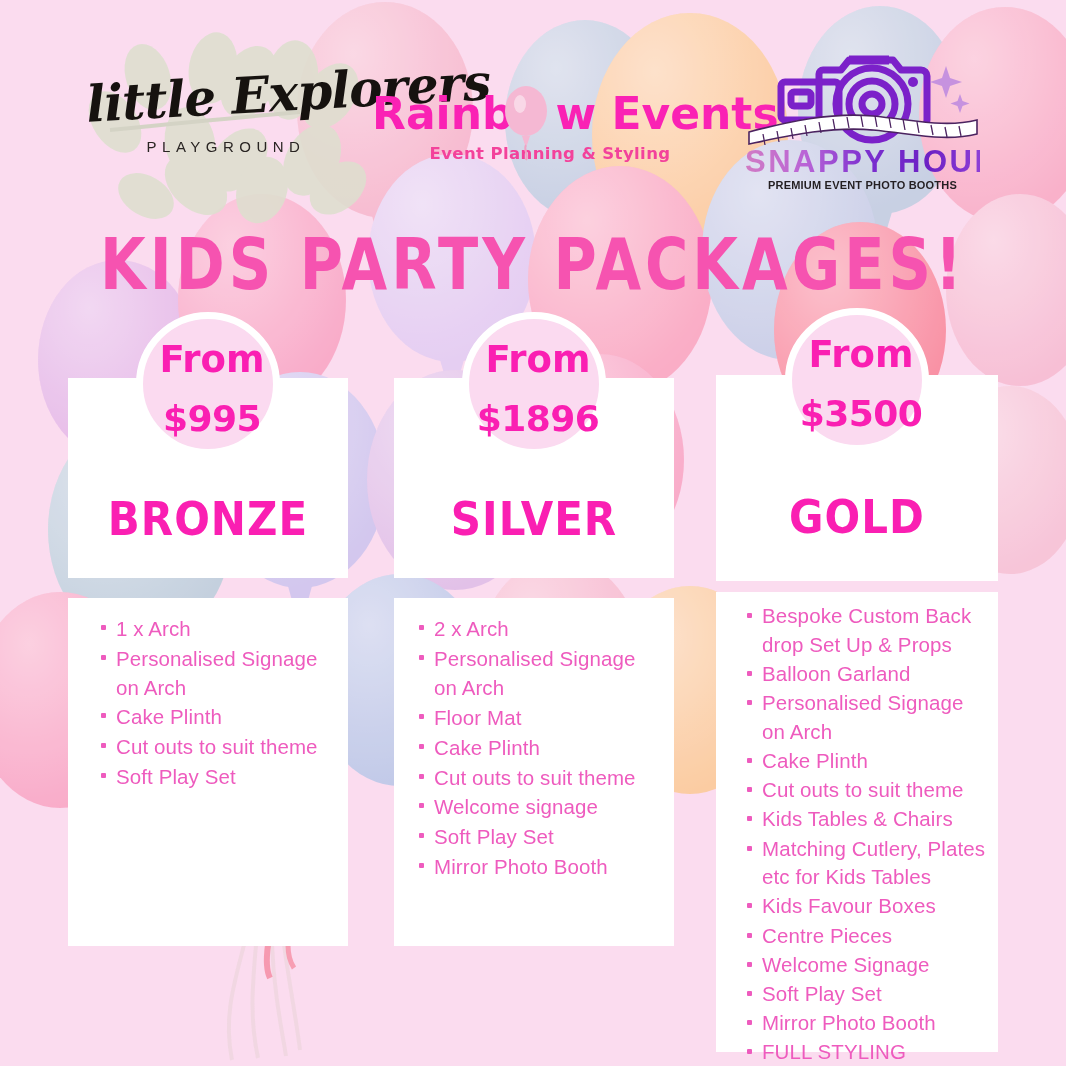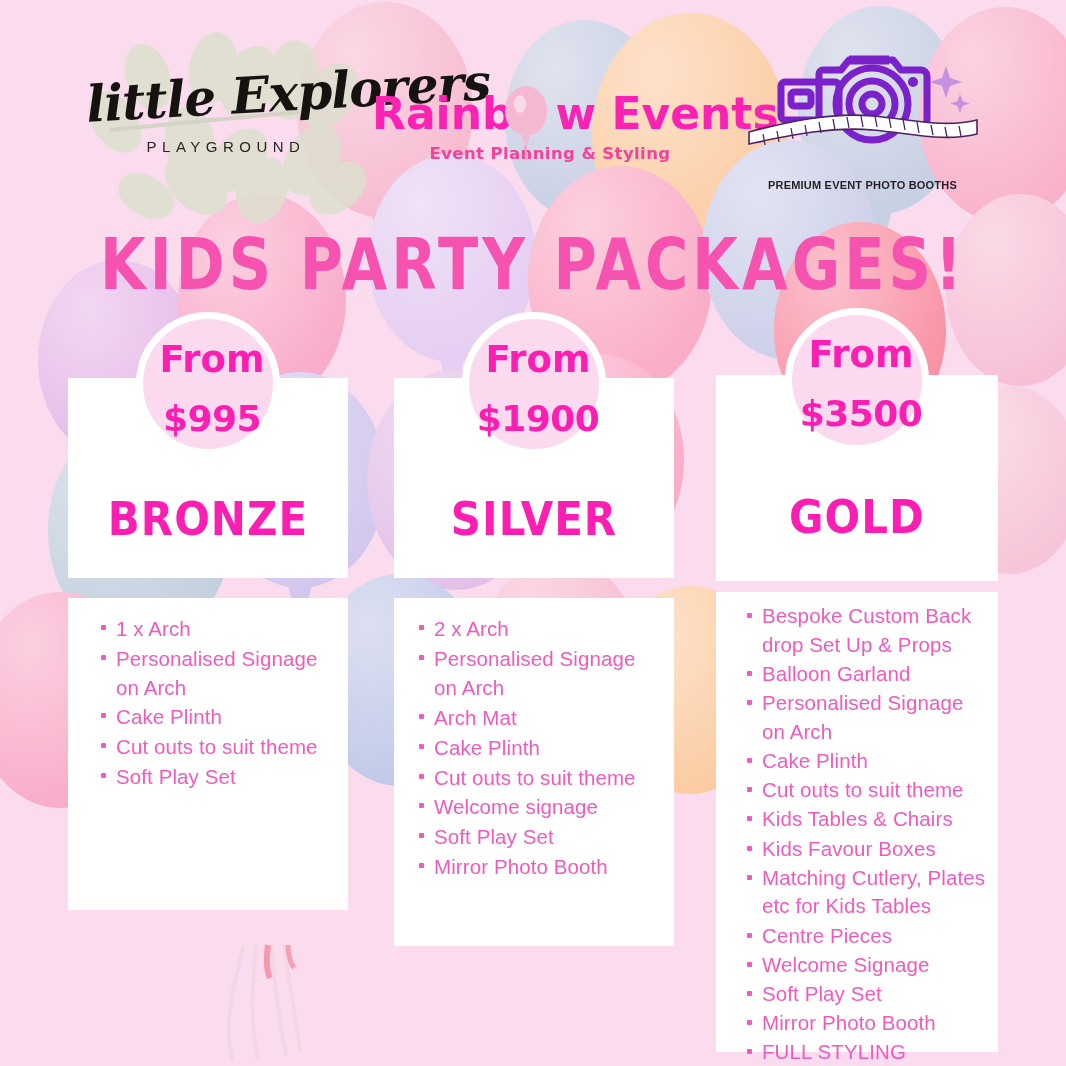--- a/index.html
+++ b/index.html
@@ -113,21 +113,21 @@
     transform:scaleY(1.1);transform-origin:center top;
     white-space:nowrap;
   }
   .col-gold .tier{top:190px;}
 
   .list-panel{
     position:absolute;left:0;top:298px;width:100%;
     background:#ffffff;box-sizing:border-box;
     padding:16px 6px 14px 6px;z-index:2;
   }
-  .col-bronze .list-panel{height:312px;padding-left:14px;}
+  .col-bronze .list-panel{height:348px;padding-left:14px;}
   .col-silver .list-panel{height:348px;}
   .col-gold .list-panel{top:292px;height:460px;padding-top:10px;}
 
   ul.feat{margin:0;padding:0 8px 0 34px;list-style:none;}
   ul.feat li{
     position:relative;
     font-family:"Liberation Sans", sans-serif;
     font-size:20.5px;color:#EE5BBE;font-weight:400;
     line-height:1.42;margin:0 0 0.5px 0;
     letter-spacing:0.1px;
@@ -319,20 +319,21 @@
               <path d="M130 68 L132 79"></path>
             <path d="M144 69 L146 80"></path>
               <path d="M158 71 L160 82"></path>
               <path d="M172 74 L174 85"></path>
             <path d="M186 77 L188 87"></path>
               <path d="M200 79 L202 89"></path>
               <path d="M214 78 L216 88"></path>
           </g>
         </g>
       </svg>
+      <div class="sh-word">SNAPPY HOUR</div>
       <div class="sh-tag">PREMIUM EVENT PHOTO BOOTHS</div>
     </div>
   </div>
 
   <div class="title">KIDS PARTY PACKAGES!</div>
 
   <div class="col col-bronze">
     <div class="badge"></div>
     <div class="card"></div>
     <div class="from">From</div>
@@ -346,27 +347,27 @@
         <li>Cut outs to suit theme</li>
         <li>Soft Play Set</li>
       </ul>
     </div>
   </div>
 
   <div class="col col-silver">
     <div class="badge"></div>
     <div class="card"></div>
     <div class="from">From</div>
-    <div class="price">$1900</div>
+    <div class="price">$1896</div>
     <div class="tier">SILVER</div>
     <div class="list-panel">
       <ul class="feat">
         <li>2 x Arch</li>
         <li>Personalised Signage on Arch</li>
-        <li>Arch Mat</li>
+        <li>Floor Mat</li>
         <li>Cake Plinth</li>
         <li>Cut outs to suit theme</li>
         <li>Welcome signage</li>
         <li>Soft Play Set</li>
         <li>Mirror Photo Booth</li>
       </ul>
     </div>
   </div>
 
   <div class="col col-gold">
@@ -376,22 +377,22 @@
     <div class="price">$3500</div>
     <div class="tier">GOLD</div>
     <div class="list-panel">
       <ul class="feat">
         <li>Bespoke Custom Back drop Set Up &amp; Props</li>
         <li>Balloon Garland</li>
         <li>Personalised Signage on Arch</li>
         <li>Cake Plinth</li>
         <li>Cut outs to suit theme</li>
         <li>Kids Tables &amp; Chairs</li>
+        <li>Matching Cutlery, Plates etc for Kids Tables</li>
         <li>Kids Favour Boxes</li>
-        <li>Matching Cutlery, Plates etc for Kids Tables</li>
         <li>Centre Pieces</li>
         <li>Welcome Signage</li>
         <li>Soft Play Set</li>
         <li>Mirror Photo Booth</li>
         <li>FULL STYLING</li>
       </ul>
     </div>
   </div>
 
 </div>

